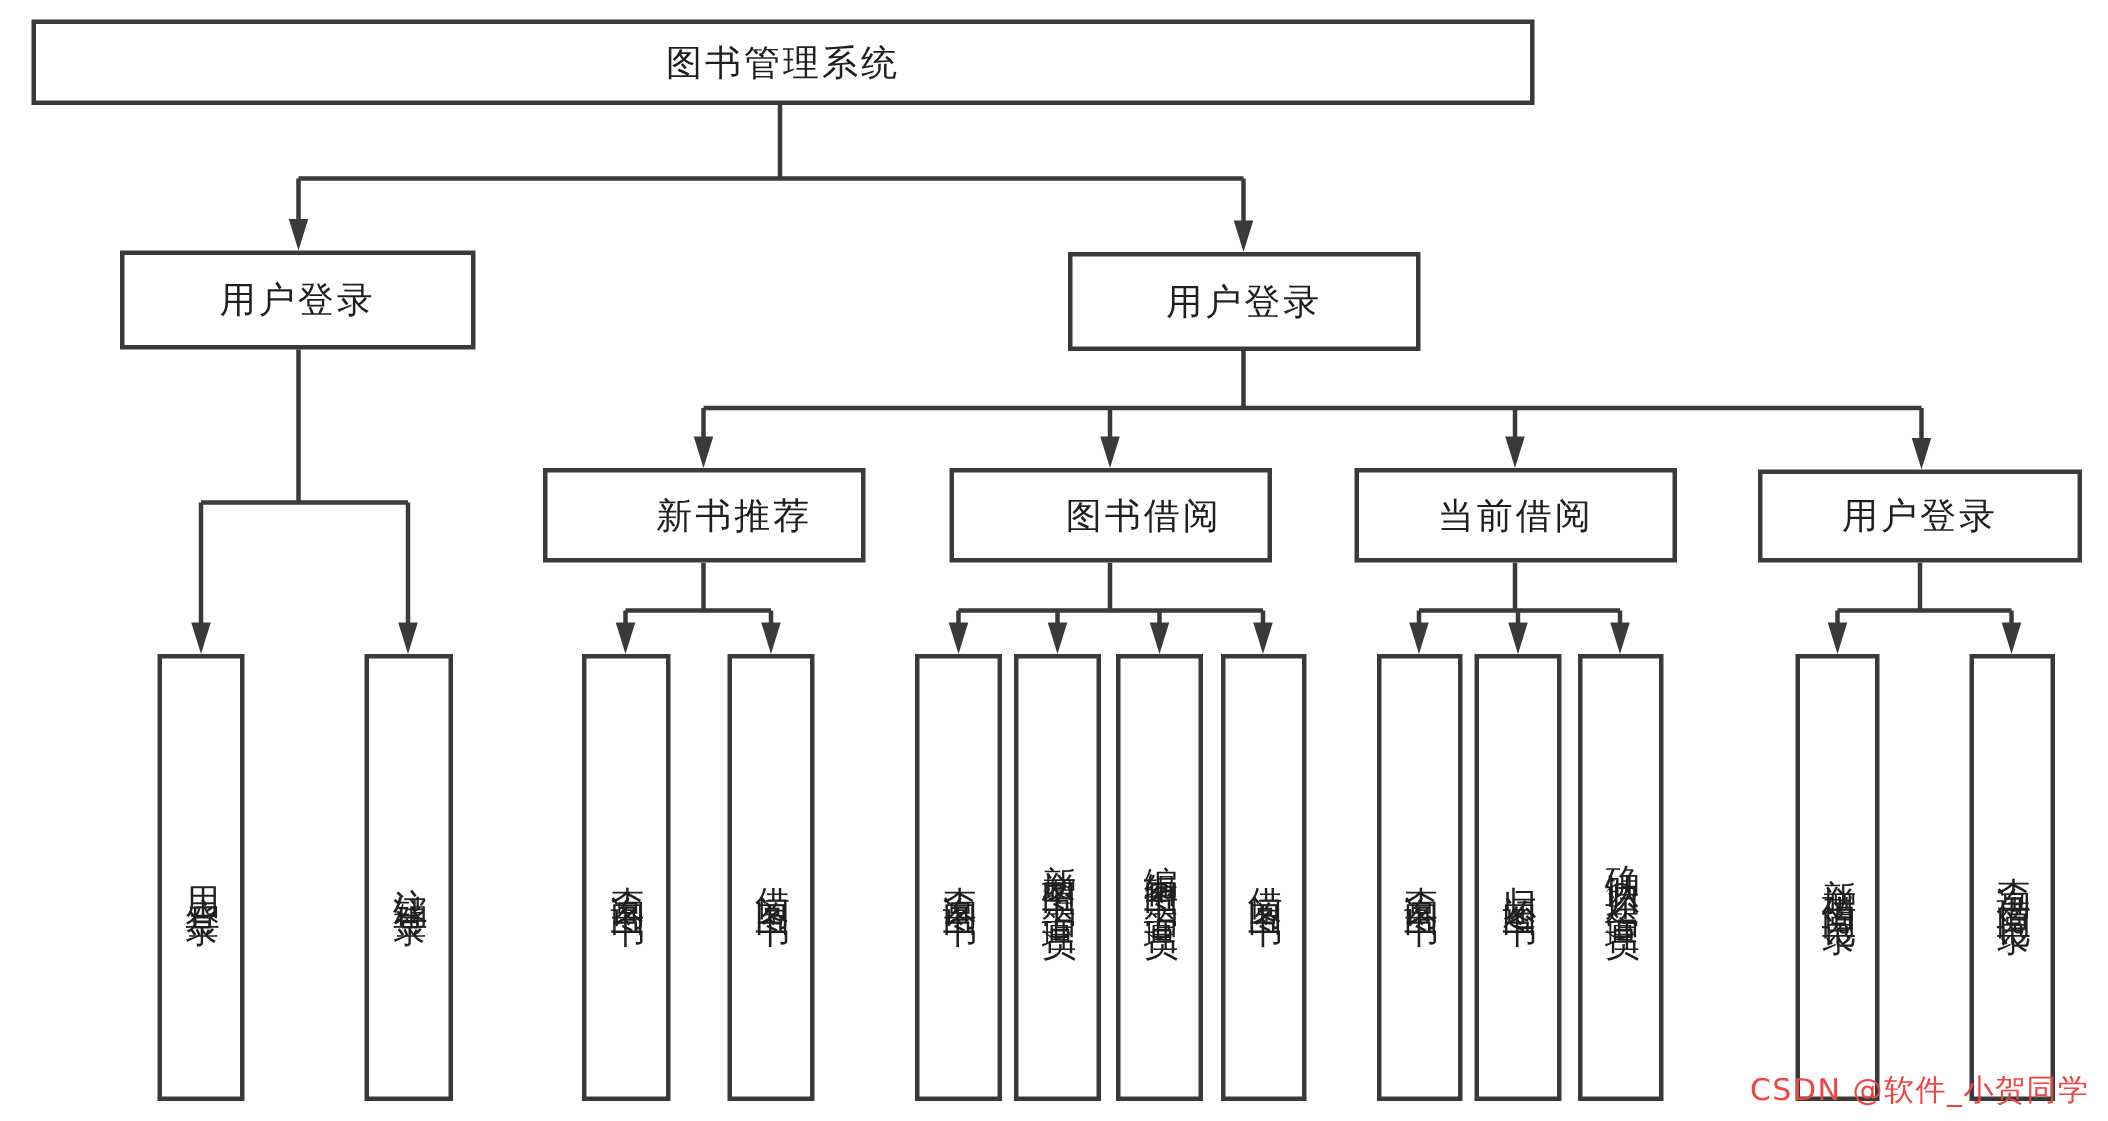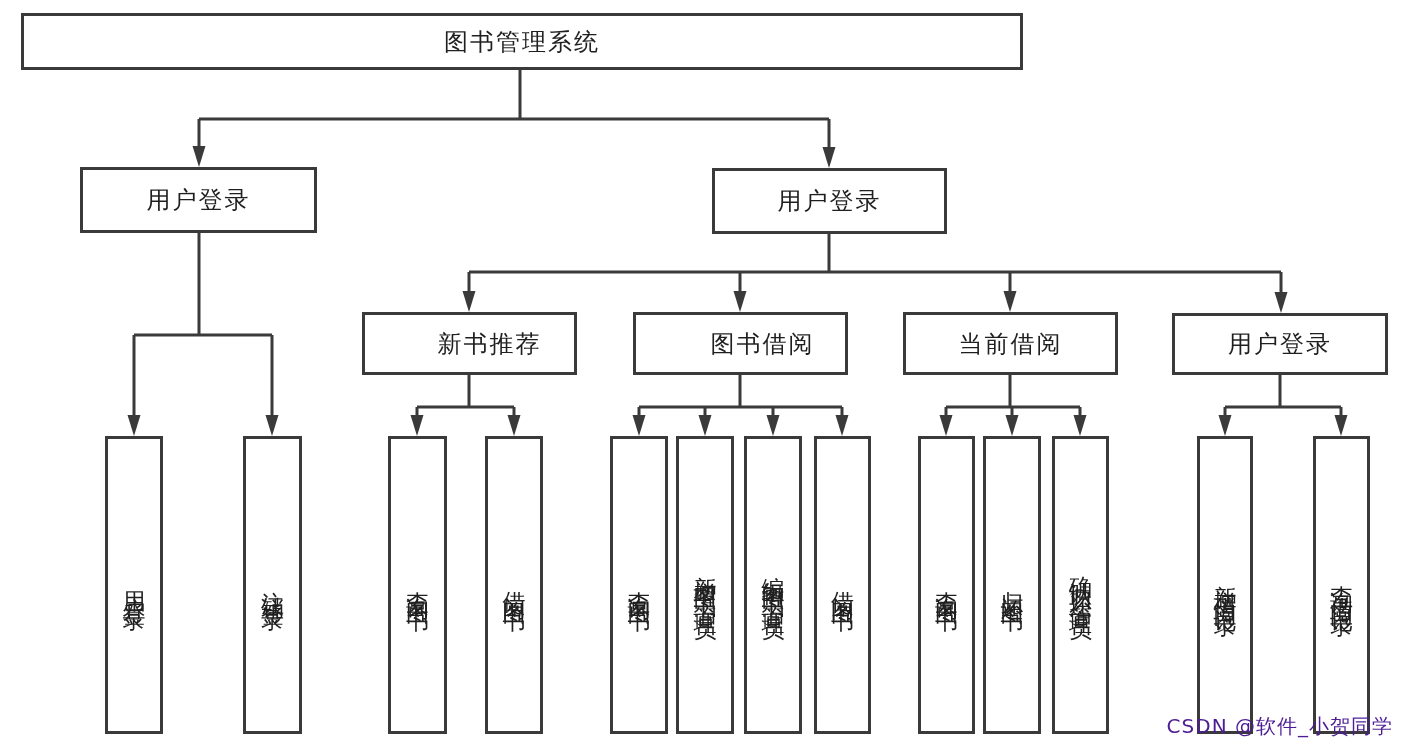--- a/index.html
+++ b/index.html
@@ -33,21 +33,21 @@
     writing-mode:vertical-rl;
     text-orientation:mixed;
     font-size:23px;
     letter-spacing:6px;
     line-height:1;
   }
   .watermark{
     position:absolute;
     right:12px;bottom:7px;
     font-size:20px;
-    color:#4c1d95;
+    color:#ef4444;
     letter-spacing:1px;
     white-space:nowrap;
     z-index:5;
   }
 </style>
 </head>
 <body>
 
 <div class="canvas">
 

